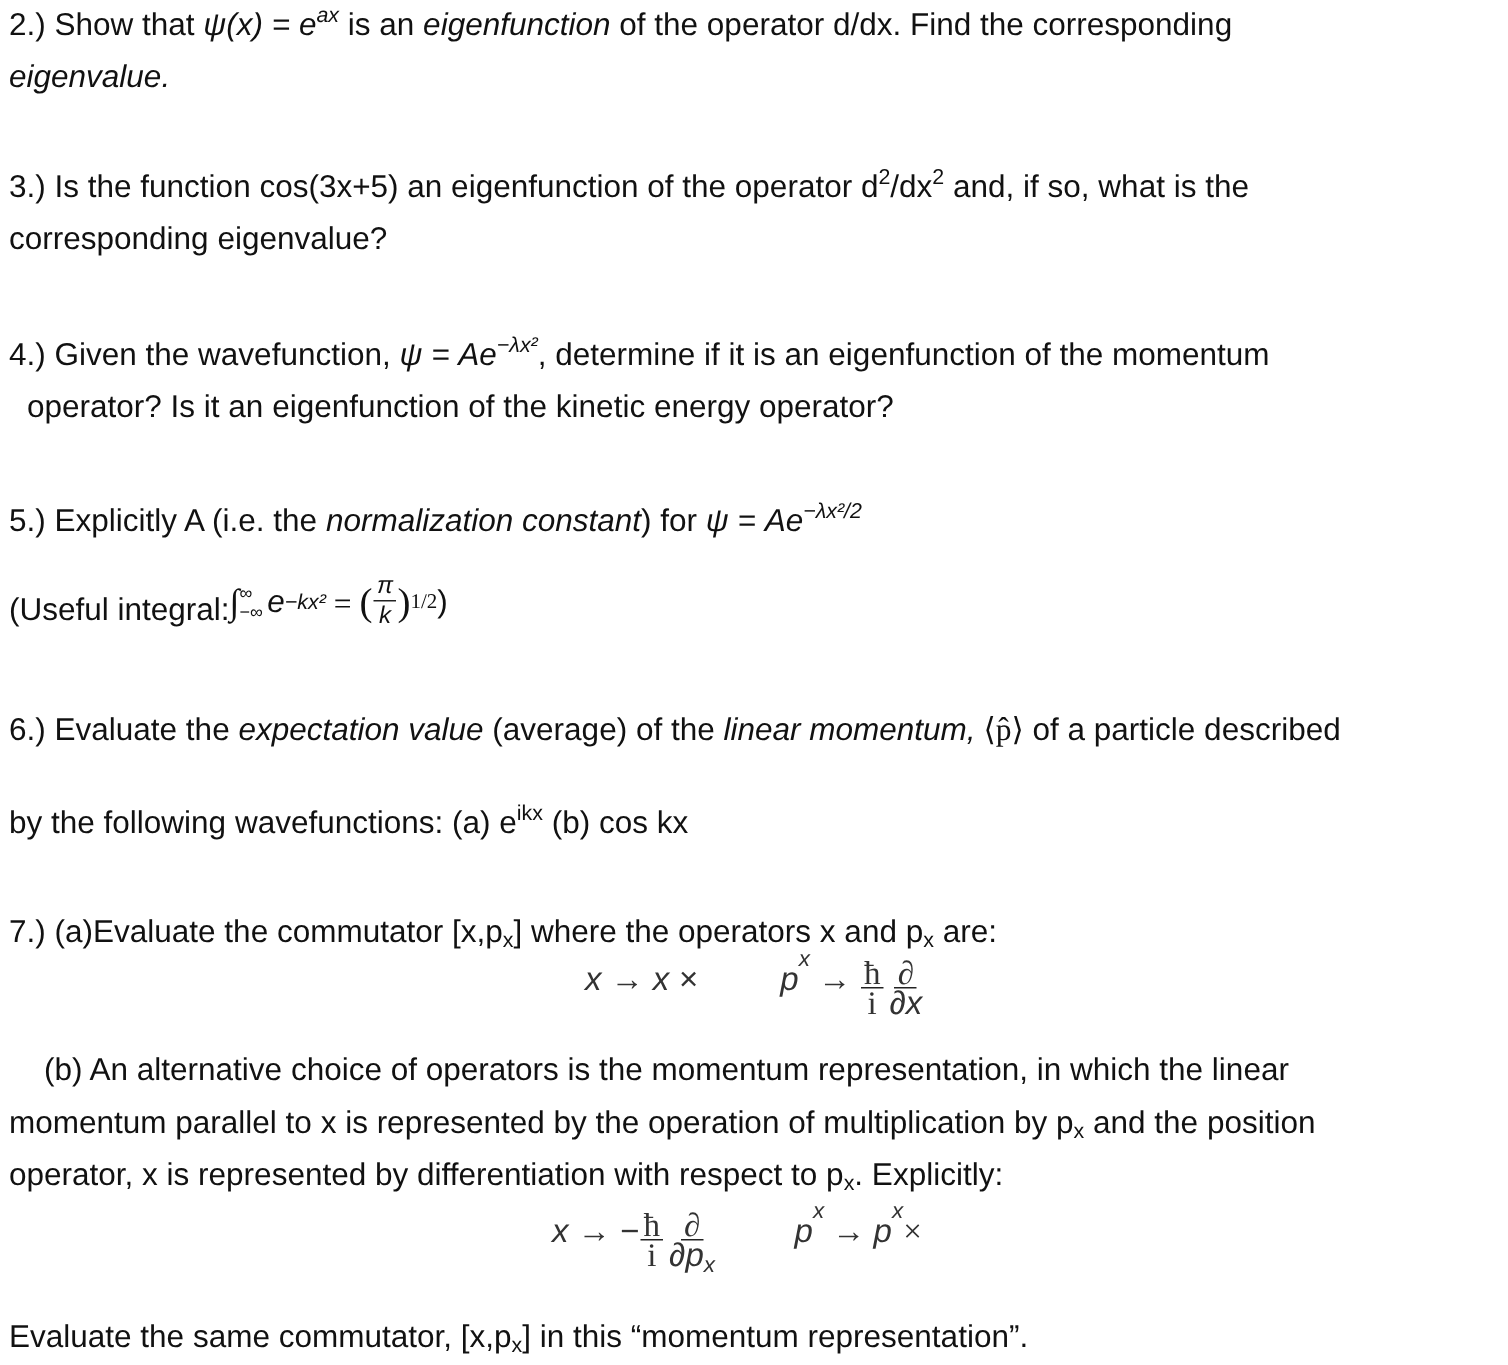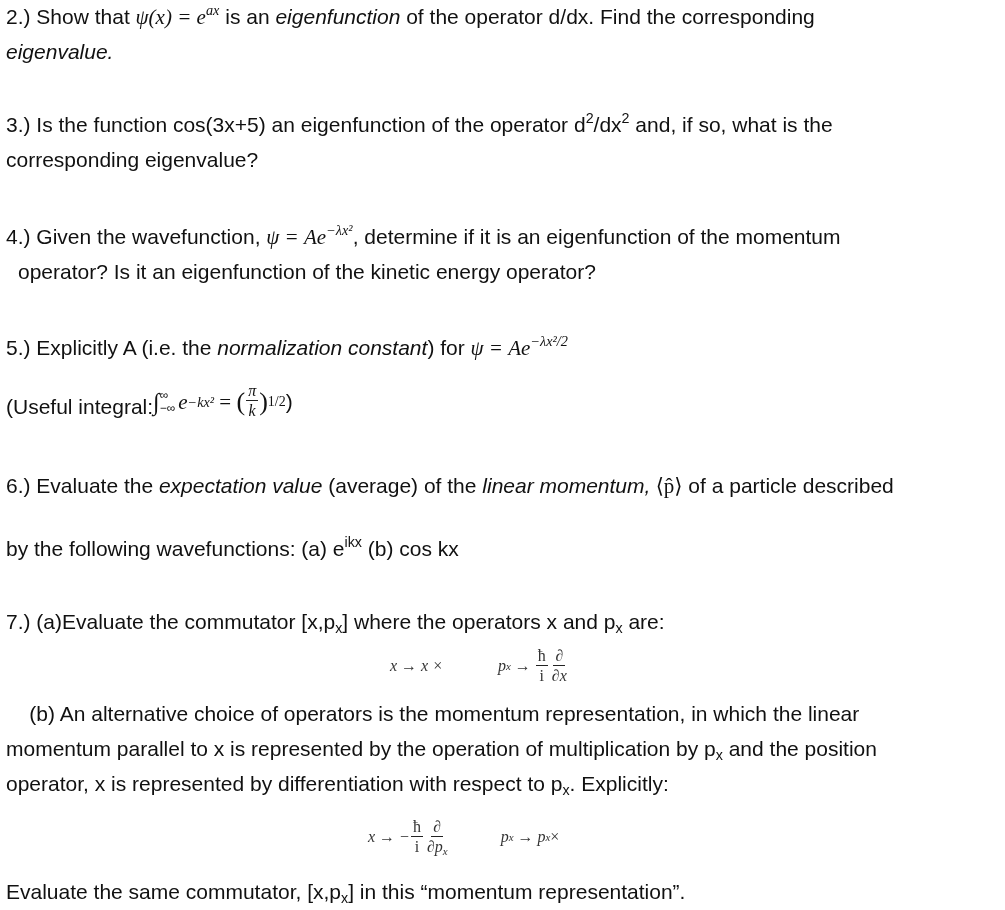--- a/index.html
+++ b/index.html
@@ -1,26 +1,26 @@
 <!DOCTYPE html>
 <html><head>
 <meta charset="utf-8">
 <style>
   html, body { margin:0; padding:0; background:#fff; }
   body { width:1005px; height:910px; position:relative; overflow:hidden;
          font-family:"Liberation Sans", "DejaVu Sans", sans-serif; color:#111; font-size:21px; }
   .line { position:absolute; left:6px; white-space:nowrap; line-height:28px; }
-  .m { font-family:Liberation Serif, serif; font-style:italic; }
+  .m { font-family:Liberation Sans, sans-serif; font-style:italic; }
   .mu { font-family:"Liberation Serif","DejaVu Serif",serif; }
   sup { font-size:0.68em; vertical-align:0.6em; line-height:0; }
   sub { font-size:0.68em; vertical-align:-0.25em; line-height:0; }
   .frac { display:inline-flex; flex-direction:column; align-items:center; vertical-align:middle; margin:0 1px; }
   .frac .num { border-bottom:1.3px solid #222; padding:0 2px; line-height:18px; }
   .frac .den { line-height:20px; padding:0 2px; }
-  .eq { position:absolute; white-space:nowrap; font-family:"Liberation Serif","DejaVu Serif",serif; font-size:16px; color:#333; display:flex; align-items:center; }
+  .eq { position:absolute; white-space:nowrap; font-family:"Liberation Serif","DejaVu Serif",serif; font-size:22px; color:#333; display:flex; align-items:flex-start; }
   .sm { font-size:16px; }
 </style>
 </head>
 <body>
 
 <div class="line" style="top:3px;">
   <span>2.)</span><span> Show that </span><span class="m">ψ(x) = e</span><sup class="m">ax</sup><span> is an </span><em>eigenfunction</em><span> of the operator d/dx.  Find the corresponding</span>
 </div>
 <div class="line" style="top:38px;">
   <em>eigenvalue.</em>

